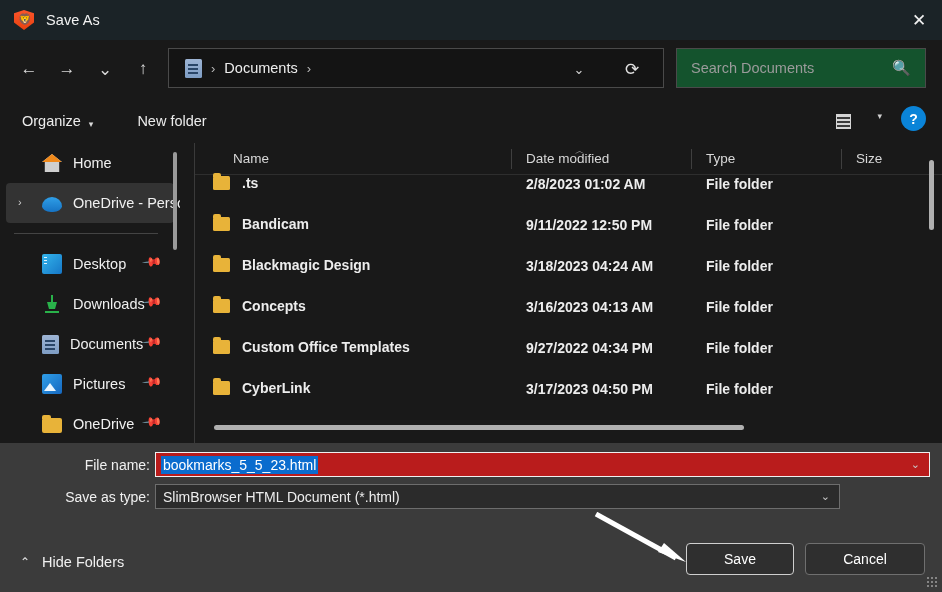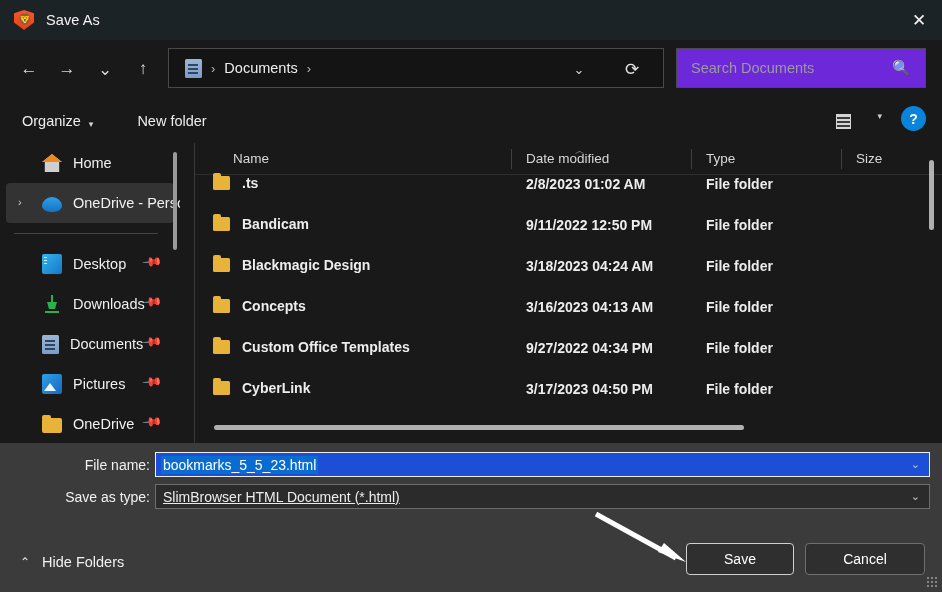--- a/index.html
+++ b/index.html
@@ -72,21 +72,21 @@
     display: flex; align-items: center; justify-content: center;
     color: #d6d6d6; font-size: 13px; cursor: pointer;
   }
   #addr-refresh {
     position: absolute; right: 14px; top: 6px; width: 34px; height: 28px;
     display: flex; align-items: center; justify-content: center;
     color: #e2e2e2; font-size: 17px; cursor: pointer;
   }
   #searchbox {
     position: absolute; left: 676px; top: 48px; width: 250px; height: 40px;
-    border: 1px solid #4a4a4a; background: #6d28d9;
+    border: 1px solid #4a4a4a; background: #14532d;
     display: flex; align-items: center;
   }
   #search-input {
     flex: 1 1 auto; border: none; outline: none; background: transparent;
     color: #cfcfcf; font-size: 14.5px; font-family: inherit;
     margin-left: 14px;
   }
   #search-input::placeholder { color: #9b9b9b; }
   #search-icon { margin-right: 14px; color: #d0d0d0; font-size: 15px; }
 
@@ -229,34 +229,34 @@
     background: #3b3b3b;
   }
   .field-label {
     position: absolute; font-size: 14px; color: #f0f0f0; text-align: right;
   }
   #label-filename { left: 40px; top: 457px; width: 110px; }
   #label-savetype { left: 20px; top: 489px; width: 130px; }
 
   #filename-field {
     position: absolute; left: 155px; top: 452px; width: 775px; height: 25px;
-    background: #1d4ed8; border: 1px solid #f0f0f0;
+    background: #b91c1c; border: 1px solid #f0f0f0;
     display: flex; align-items: center;
   }
   #filename-value {
     margin-left: 5px; font-size: 14px; color: #ffffff;
     background: #0a6cce; padding: 1px 2px; white-space: nowrap;
   }
   #filename-caret {
     position: absolute; right: 9px; top: 5px; font-size: 11px; color: #c9c9c9;
   }
   #savetype-field {
-    position: absolute; left: 155px; top: 484px; width: 775px; height: 25px;
+    position: absolute; left: 155px; top: 484px; width: 685px; height: 25px;
     background: #2b2b2b; border: 1px solid #6d6d6d;
-    display: flex; align-items: center; text-decoration: underline;
+    display: flex; align-items: center;
   }
   #savetype-value { margin-left: 7px; font-size: 14px; color: #ededed; white-space: nowrap; }
   #savetype-caret {
     position: absolute; right: 9px; top: 5px; font-size: 11px; color: #c9c9c9;
   }
 
   #hide-folders {
     position: absolute; left: 14px; top: 550px; display: flex; align-items: center;
     gap: 12px; cursor: pointer; padding: 4px 6px; border-radius: 4px;
   }

